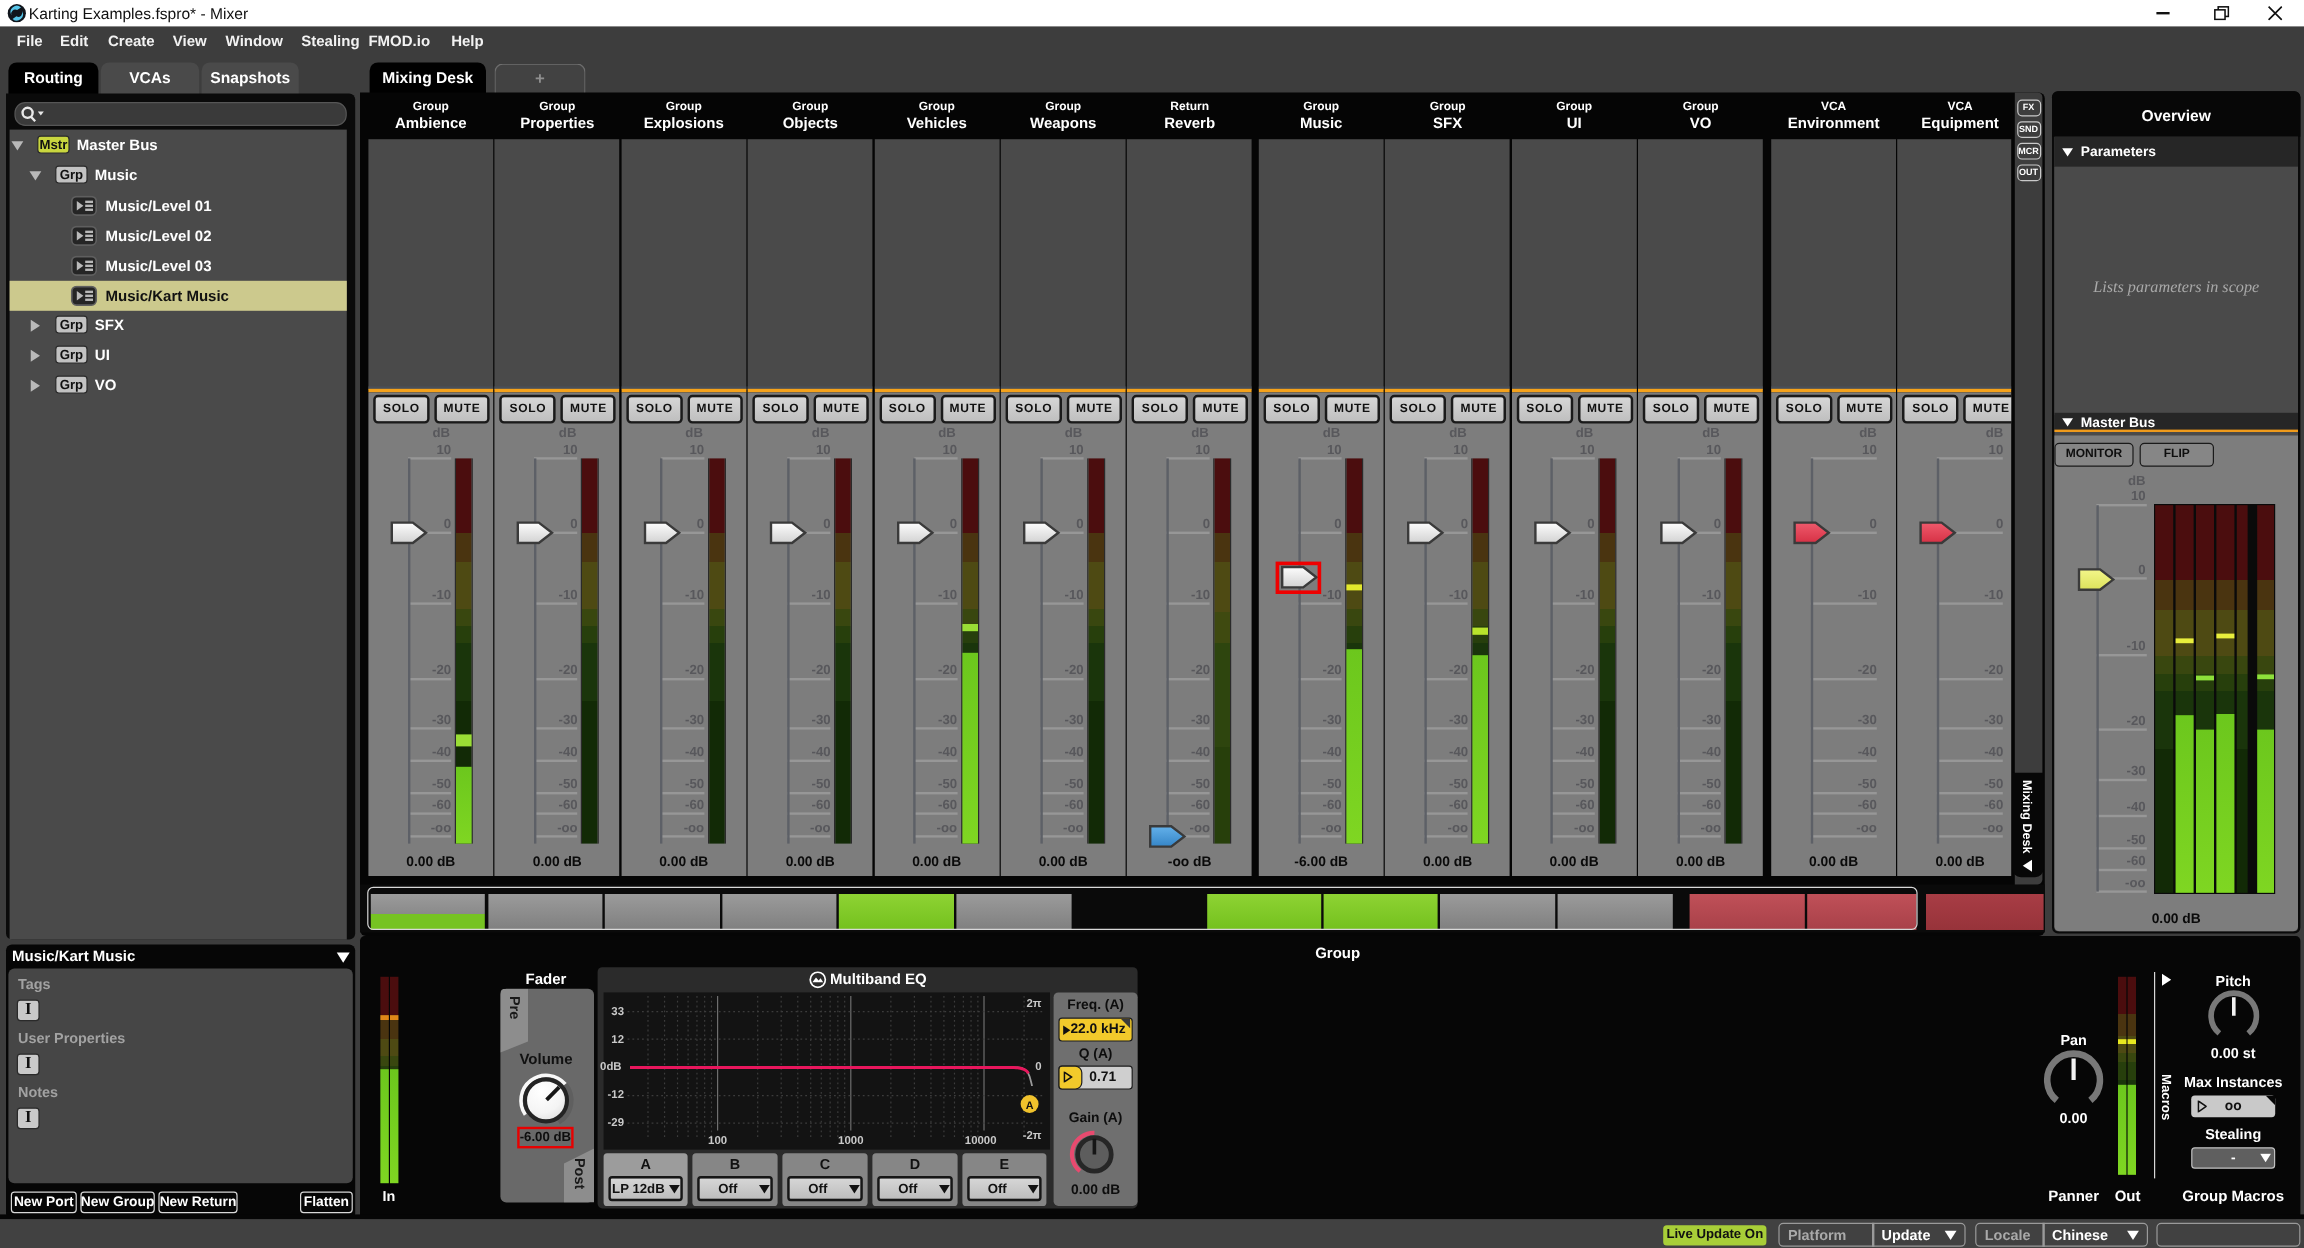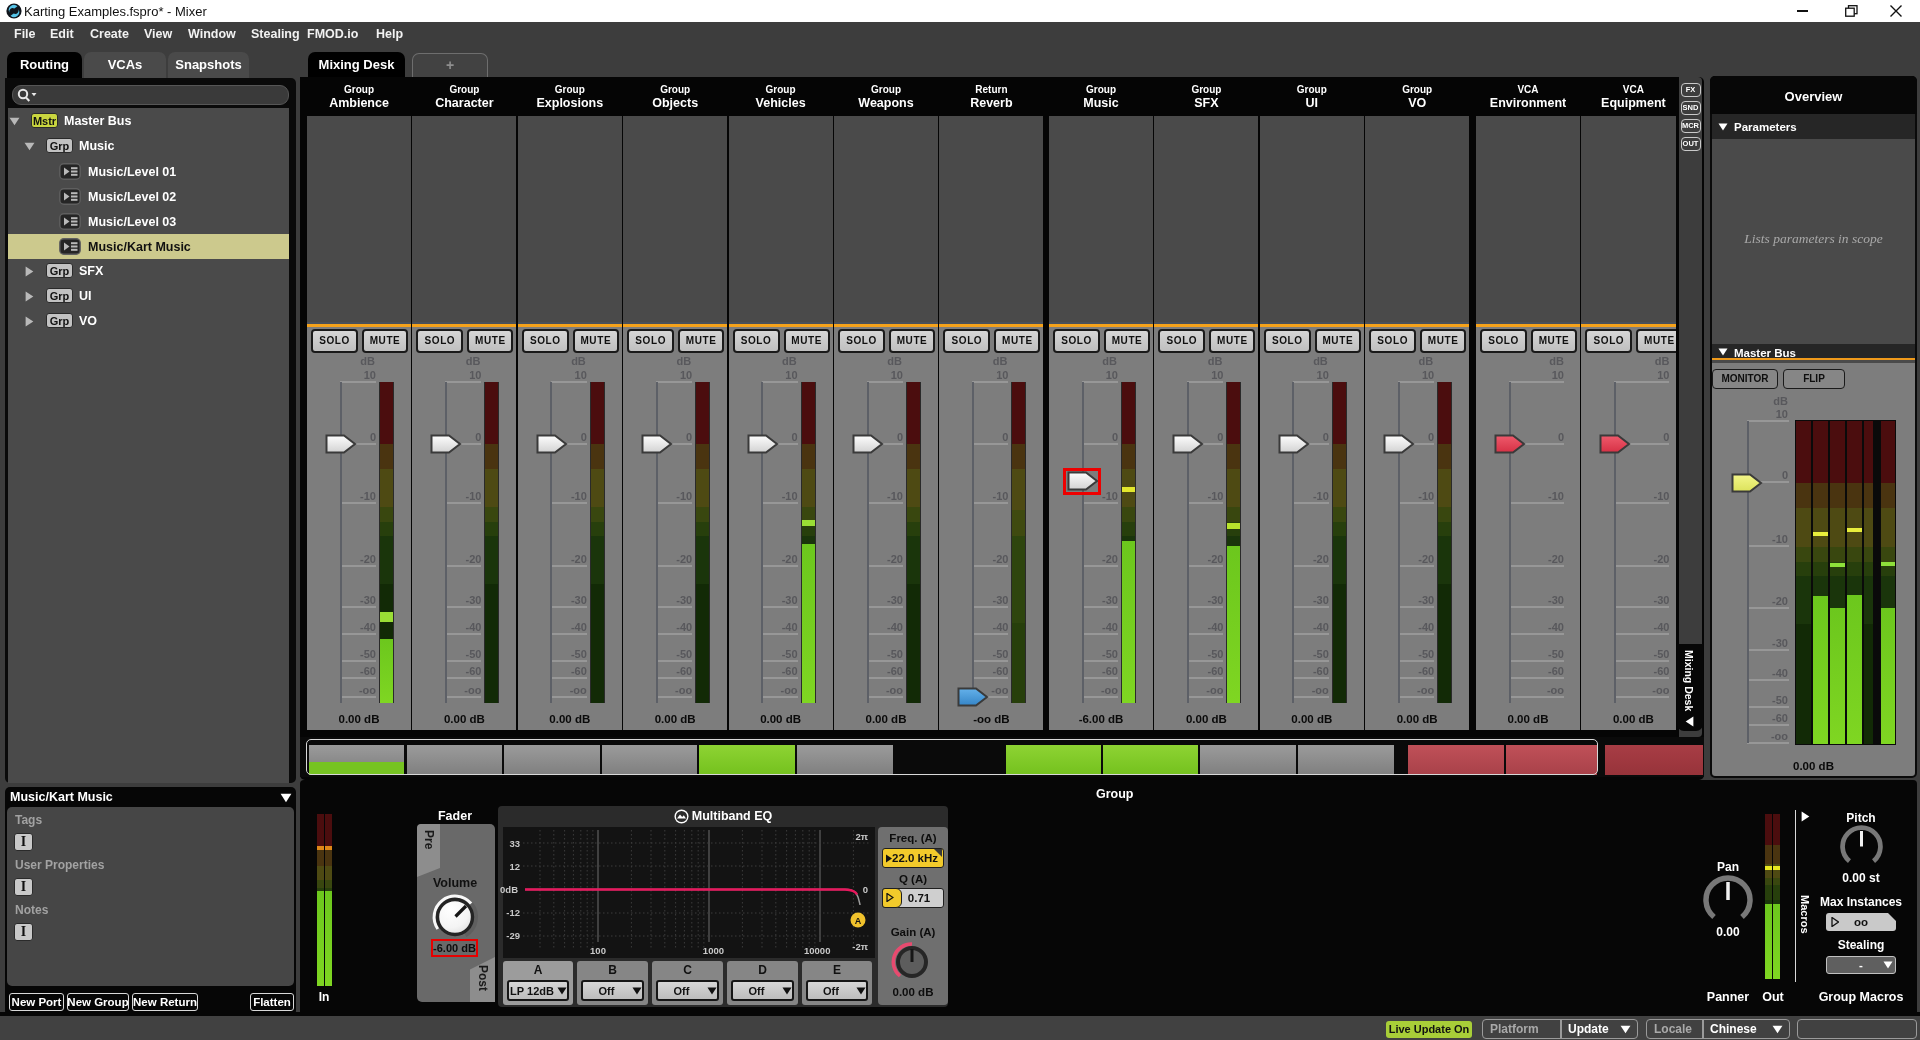--- a/index.html
+++ b/index.html
@@ -203,21 +203,21 @@
           <path d="M1.5 1.5 H19 L30 10 L19 18.5 H1.5 Z" fill="url(#g1980)" stroke="#3a3a3a" stroke-width="2"></path>
         </svg>
       </div>
 <div class="ab" style="left:7px;top:634px;width:104px;height:15px;color:#0a0a0a;font-weight:bold;font-size:11.5px;">
         <div class="ctr" style="width:100%;height:15px;">0.00 dB</div>
       </div>
 <div class="ab" style="left:112.4px;top:6px;width:104px;height:12px;color:#fff;font-weight:bold;font-size:10px;">
         <div class="ctr" style="width:100%;height:12px;">Group</div>
       </div>
 <div class="ab" style="left:112.4px;top:19px;width:104px;height:14px;color:#fff;font-weight:bold;font-size:12.5px;">
-        <div class="ctr" style="width:100%;height:14px;">Character</div>
+        <div class="ctr" style="width:100%;height:14px;">Properties</div>
       </div>
 <div class="ab" style="left:112.4px;top:39px;width:104px;height:209px;background:#4a4a4a;"></div>
 <div class="ab" style="left:112.4px;top:245px;width:104px;height:2px;background:#49505a;"></div>
 <div class="ab" style="left:112.4px;top:247px;width:104px;height:2.8px;background:#f5a21b;"></div>
 <div class="ab" style="left:112.4px;top:249.8px;width:104px;height:403.2px;background:#7d7d7d;"></div>
 <div class="ab" style="left:116.4px;top:252px;width:47px;height:24px;background:linear-gradient(#d6d6d6,#bfbfbf);border:2.5px solid #1a1a1a;border-radius:4px;color:#101010;font-weight:bold;font-size:10px;letter-spacing:0.6px;">
         <div class="ctr" style="width:100%;height:19px;">SOLO</div>
       </div>
 <div class="ab" style="left:167.4px;top:252px;width:46px;height:24px;background:linear-gradient(#d6d6d6,#bfbfbf);border:2.5px solid #1a1a1a;border-radius:4px;color:#101010;font-weight:bold;font-size:10px;letter-spacing:0.6px;">
         <div class="ctr" style="width:100%;height:19px;">MUTE</div>
@@ -1021,21 +1021,21 @@
       <path d="M22 62.5 H342 Q352 63 354 67.5" fill="none" stroke="#e8175d" stroke-width="2.5"></path>
       <circle cx="355" cy="93" r="7.5" fill="#f0c22c"></circle>
       <text x="355" y="97" font-size="9" font-weight="bold" text-anchor="middle" fill="#111" font-family="Liberation Sans">A</text>
     </svg>
 <div class="ab" style="left:490px;top:838px;width:30px;height:11px;color:#c9c9c9;font-weight:bold;font-size:9.5px;text-align:right;">33</div>
 <div class="ab" style="left:490px;top:861px;width:30px;height:11px;color:#c9c9c9;font-weight:bold;font-size:9.5px;text-align:right;">12</div>
 <div class="ab" style="left:488px;top:884px;width:30px;height:11px;color:#c9c9c9;font-weight:bold;font-size:9.5px;text-align:right;">0dB</div>
 <div class="ab" style="left:490px;top:907px;width:30px;height:11px;color:#c9c9c9;font-weight:bold;font-size:9.5px;text-align:right;">-12</div>
 <div class="ab" style="left:490px;top:930px;width:30px;height:11px;color:#c9c9c9;font-weight:bold;font-size:9.5px;text-align:right;">-29</div>
 <div class="ab" style="left:583px;top:945px;width:30px;height:11px;color:#c9c9c9;font-weight:bold;font-size:9.5px;text-align:center;">100</div>
-<div class="ab" style="left:694px;top:945px;width:30px;height:11px;color:#c9c9c9;font-weight:bold;font-size:9.5px;text-align:right;">1000</div>
+<div class="ab" style="left:694px;top:945px;width:30px;height:11px;color:#c9c9c9;font-weight:bold;font-size:9.5px;text-align:center;">1000</div>
 <div class="ab" style="left:804px;top:945px;width:34px;height:11px;color:#c9c9c9;font-weight:bold;font-size:9.5px;text-align:left;">10000</div>
 <div class="ab" style="left:846px;top:831px;width:22px;height:11px;color:#c9c9c9;font-weight:bold;font-size:9.5px;text-align:right;">2π</div>
 <div class="ab" style="left:846px;top:884px;width:22px;height:11px;color:#c9c9c9;font-weight:bold;font-size:9.5px;text-align:right;">0</div>
 <div class="ab" style="left:842px;top:941px;width:26px;height:11px;color:#c9c9c9;font-weight:bold;font-size:9.5px;text-align:right;">-2π</div>
 <div class="ab" style="left:503px;top:961px;width:70px;height:44px;background:#9c9c9c;border-radius:3px;"></div>
 <div class="ab" style="left:503px;top:962px;width:70px;height:15px;color:#111;font-weight:bold;font-size:12px;">
       <div class="ctr" style="width:100%;height:15px;">A</div>
     </div>
 <div class="ab" style="left:507px;top:980px;width:62px;height:21px;background:linear-gradient(#d6d6d6,#bdbdbd);border:2px solid #161616;border-radius:3px;color:#111;font-weight:bold;font-size:11px;">
       <div style="display:flex;align-items:center;justify-content:center;height:17px;padding-right:12px;white-space:nowrap;">LP 12dB</div>

